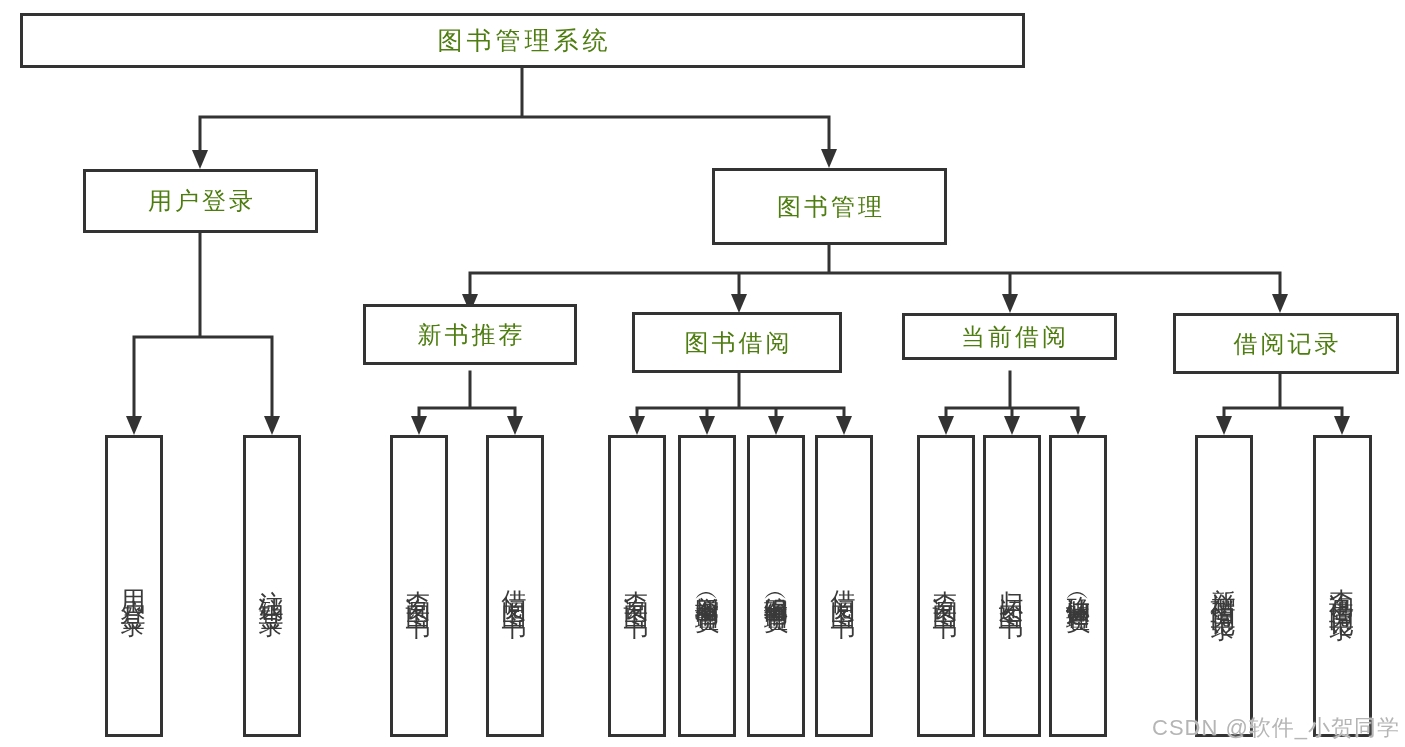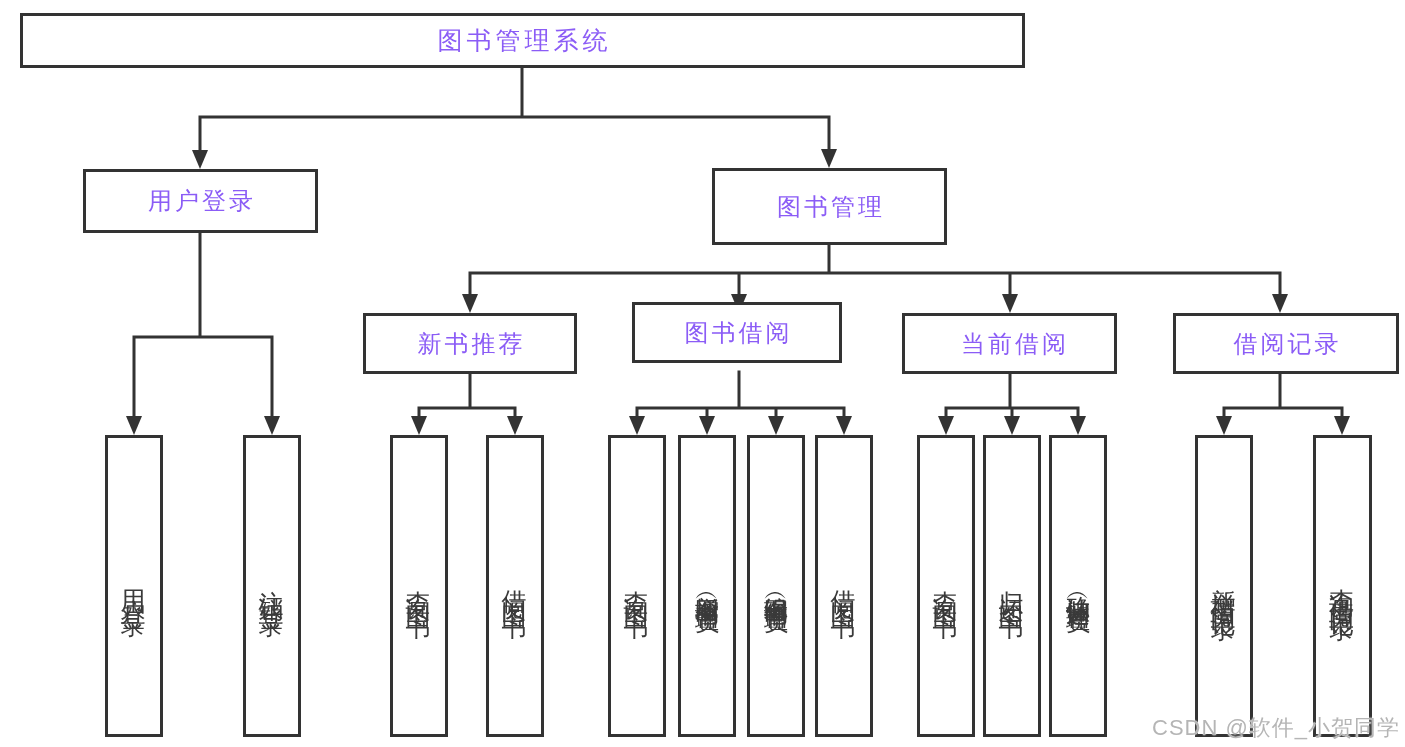--- a/index.html
+++ b/index.html
@@ -9,21 +9,21 @@
     background:#ffffff;
     font-family:"Liberation Sans","DejaVu Sans",sans-serif;
     overflow:hidden;
   }
   svg.wires{position:absolute;left:0;top:0;width:1405px;height:747px;z-index:1;}
   .hbox{
     position:absolute;z-index:2;
     box-sizing:border-box;
     border:3px solid #333333;background:#ffffff;
     display:flex;align-items:center;justify-content:center;
-    font-size:24px;color:#8b5cf6;letter-spacing:3px;text-indent:3px;
+    font-size:24px;color:#4d7c0f;letter-spacing:3px;text-indent:3px;
   }
   .hbox.root{font-size:25px;letter-spacing:4px;text-indent:4px;}
   .vbox{
     position:absolute;z-index:2;top:435px;
     width:58px;height:302px;
     box-sizing:border-box;
     border:3px solid #333333;background:#ffffff;
     display:flex;align-items:center;justify-content:center;
   }
   .vtext{
@@ -75,23 +75,23 @@
       <polygon points="1216,416 1232,416 1224,435"></polygon>
       <polygon points="1334,416 1350,416 1342,435"></polygon>
     </g>
   </svg>
 
   <div class="hbox root" style="left:20px;top:13px;width:1005px;height:55px;">图书管理系统</div>
 
   <div class="hbox" style="left:83px;top:169px;width:235px;height:64px;">用户登录</div>
   <div class="hbox" style="left:712px;top:168px;width:235px;height:77px;">图书管理</div>
 
-  <div class="hbox" style="left:363px;top:313px;width:214px;height:61px;">新书推荐</div>
-  <div class="hbox" style="left:632px;top:302px;width:210px;height:61px;">图书借阅</div>
-  <div class="hbox" style="left:902px;top:313px;width:215px;height:61px;padding-left:8px;">当前借阅</div>
+  <div class="hbox" style="left:363px;top:304px;width:214px;height:61px;">新书推荐</div>
+  <div class="hbox" style="left:632px;top:312px;width:210px;height:61px;">图书借阅</div>
+  <div class="hbox" style="left:902px;top:313px;width:215px;height:47px;padding-left:8px;">当前借阅</div>
   <div class="hbox" style="left:1173px;top:313px;width:226px;height:61px;">借阅记录</div>
 
   <div class="vbox" style="left:105px;">
     <span class="vtext">用户登录</span>
   </div>
   <div class="vbox" style="left:243px;">
     <span class="vtext">注销登录</span>
   </div>
 
   <div class="vbox" style="left:390px;">

